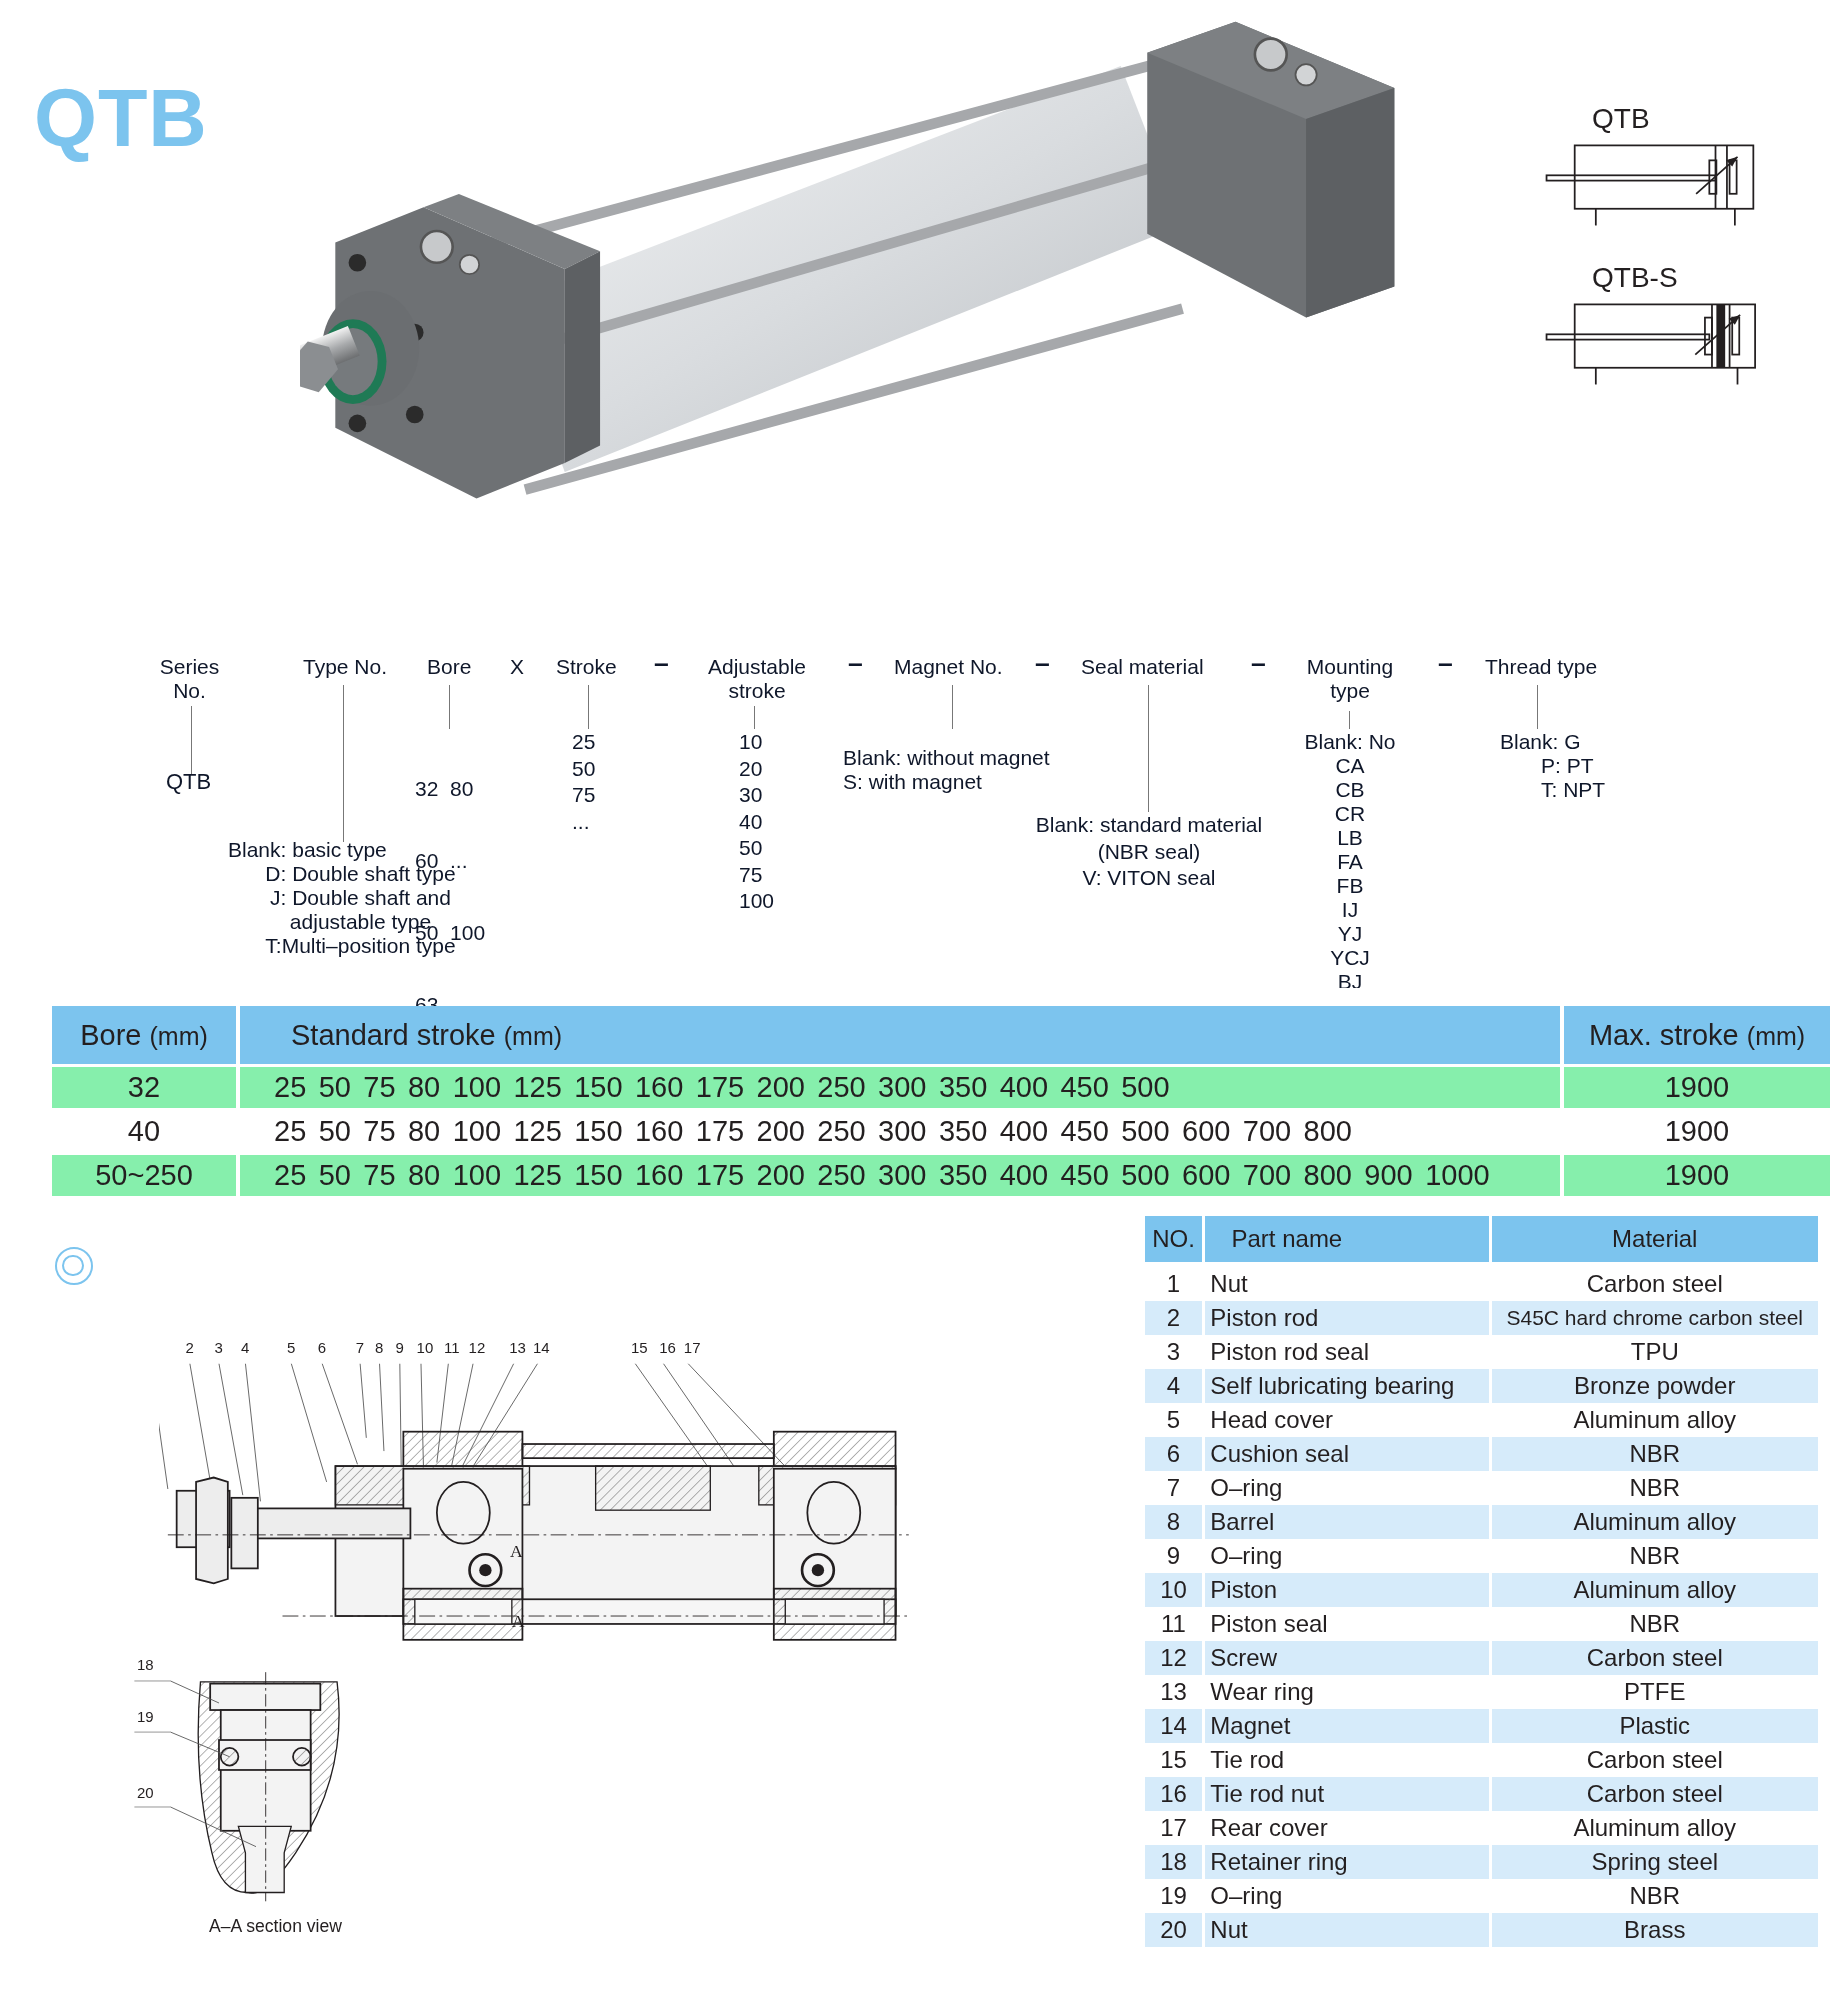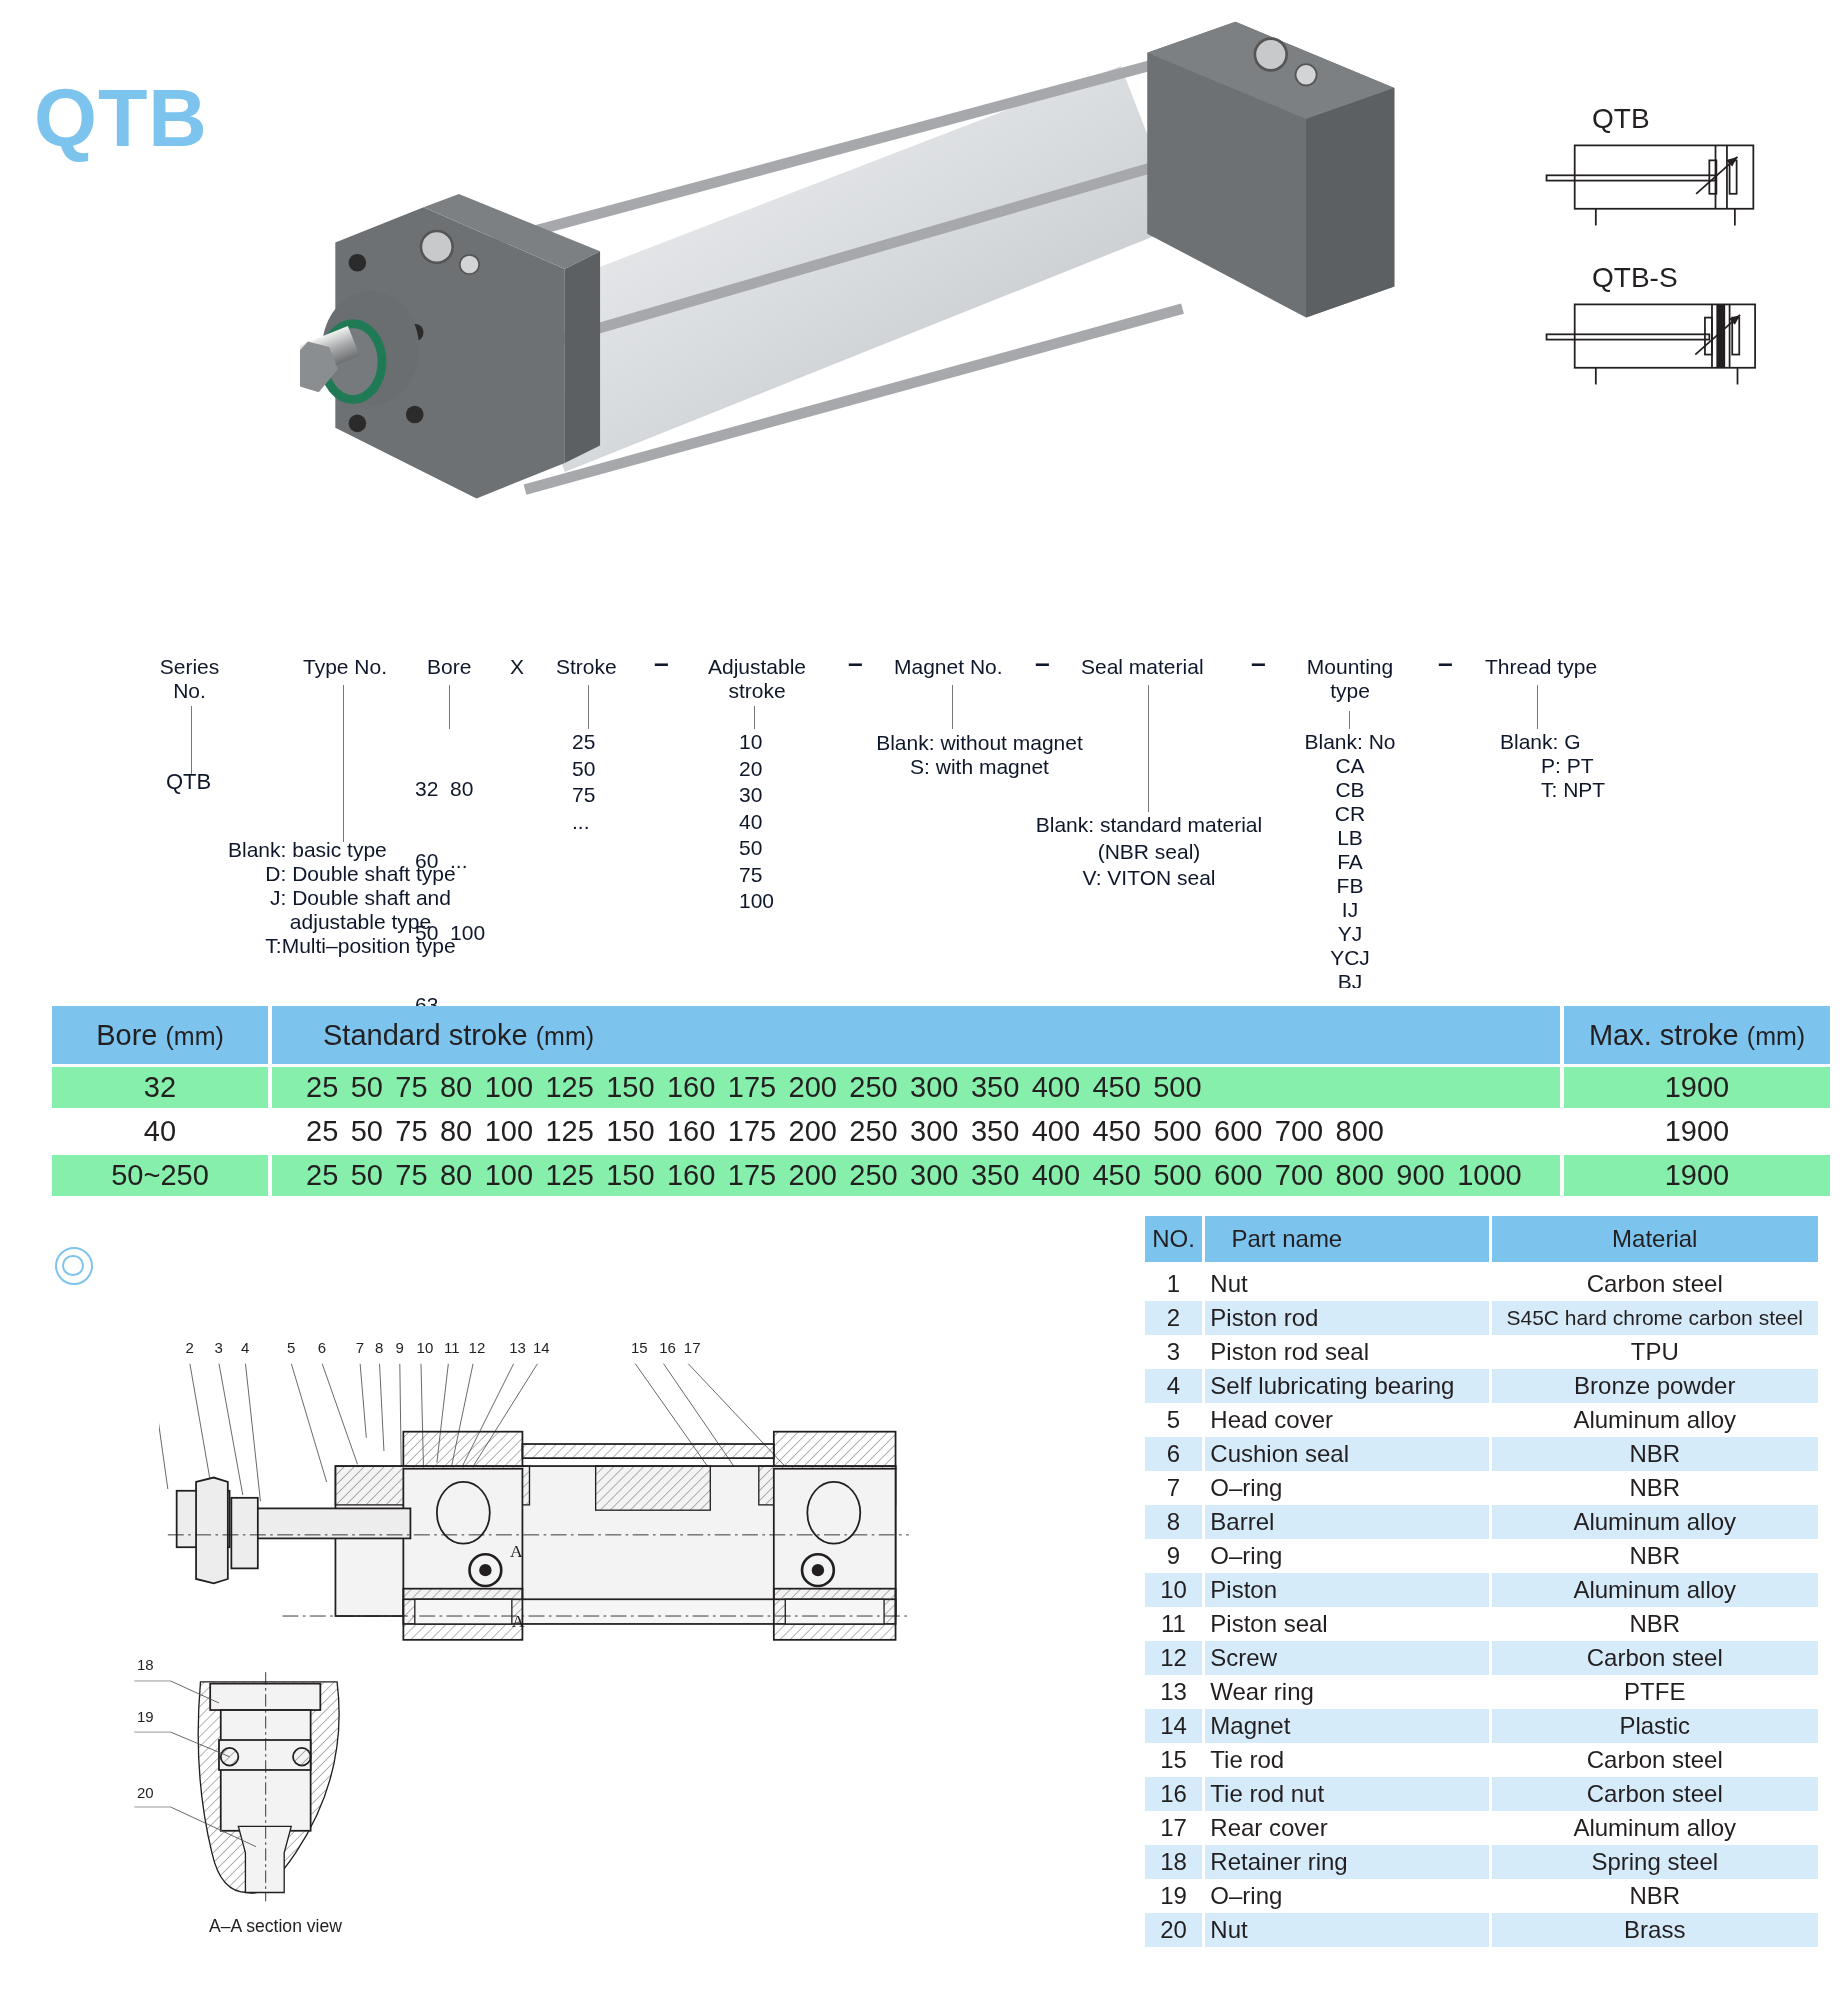--- a/index.html
+++ b/index.html
@@ -24,21 +24,21 @@
   .oc-line { position:absolute; width:0.9px; background:#777; }
   .oc-dash { font-size:26.5px; font-weight:bold; }
 
   
   .stroke-table { left:48px; top:1003px; width:1786px; border-collapse:separate; border-spacing:4.4px 3.5px; position:absolute; }
   .stroke-table td, .stroke-table th { font-size:29px; color:#231f20; padding:0; font-weight:normal; }
   .stroke-table th { background:#7cc4ee; height:58px; }
   .stroke-table td { height:41px; }
   .row-shade td { background:#86efac; }
   .row-plain td { background:#ffffff; }
-  .stroke-table .c-bore { width:216px; text-align:center; }
+  .stroke-table .c-bore { width:184px; text-align:center; }
   .stroke-table .c-std { text-align:left; padding-left:34px; }
   .stroke-table th.c-std { padding-left:51px; }
   .stroke-table .c-max { width:266px; text-align:center; }
   .mm { font-size:25px; }
   .vals span { margin-right:12.4px; }
 
   
   .is-head { left:55px; top:1237px; font-size:50px; color:#7cc4ee; }
   .is-ring { display:inline-block; width:34px; height:34px; border:2.6px solid #7cc4ee; border-radius:50%;
              position:relative; vertical-align:middle; margin-right:25px; top:-3.5px; }
@@ -203,21 +203,21 @@
   <div class="abs oc" style="left:739px; top:729px; line-height:26.5px;">
     <div>10</div>
     <div>20</div>
     <div>30</div>
     <div>40</div>
     <div>50</div>
     <div>75</div>
     <div>100</div>
   </div>
 
-  <div class="abs oc" style="left:843px; top:731px; width:273px; text-align:center;">
+  <div class="abs oc" style="left:843px; top:746px; width:273px; text-align:left;">
     <div>Blank: without magnet</div>
     <div>S: with magnet</div>
   </div>
 
   <div class="abs oc" style="left:1019px; top:812px; width:260px; text-align:center; line-height:26.5px;">
     <div>Blank: standard material</div>
     <div>(NBR seal)</div>
     <div>V: VITON seal</div>
   </div>
 

